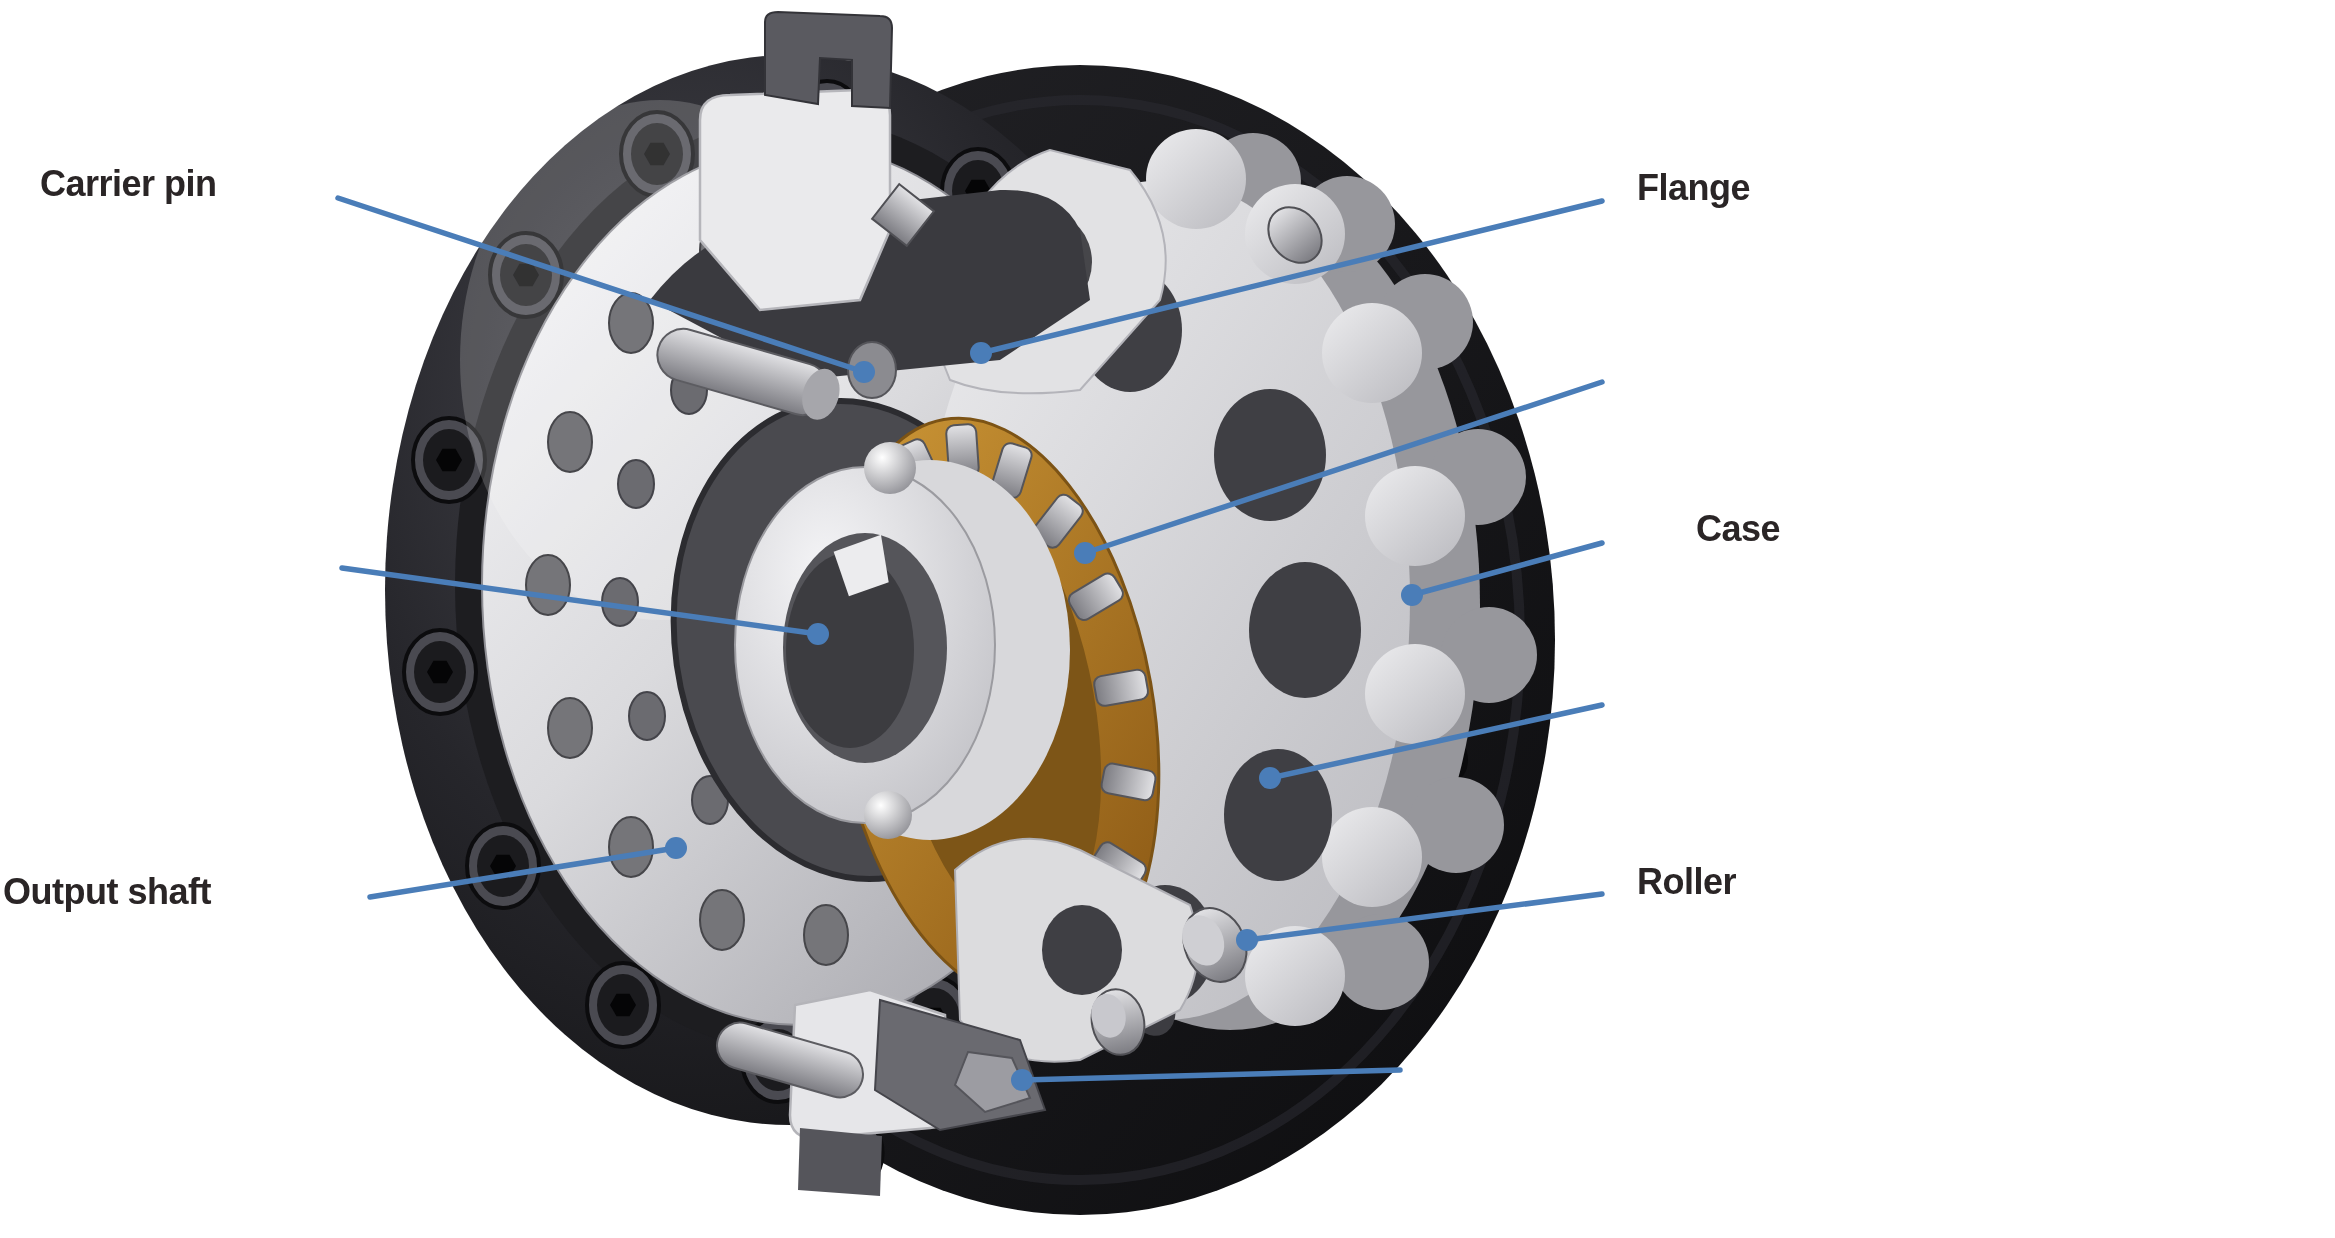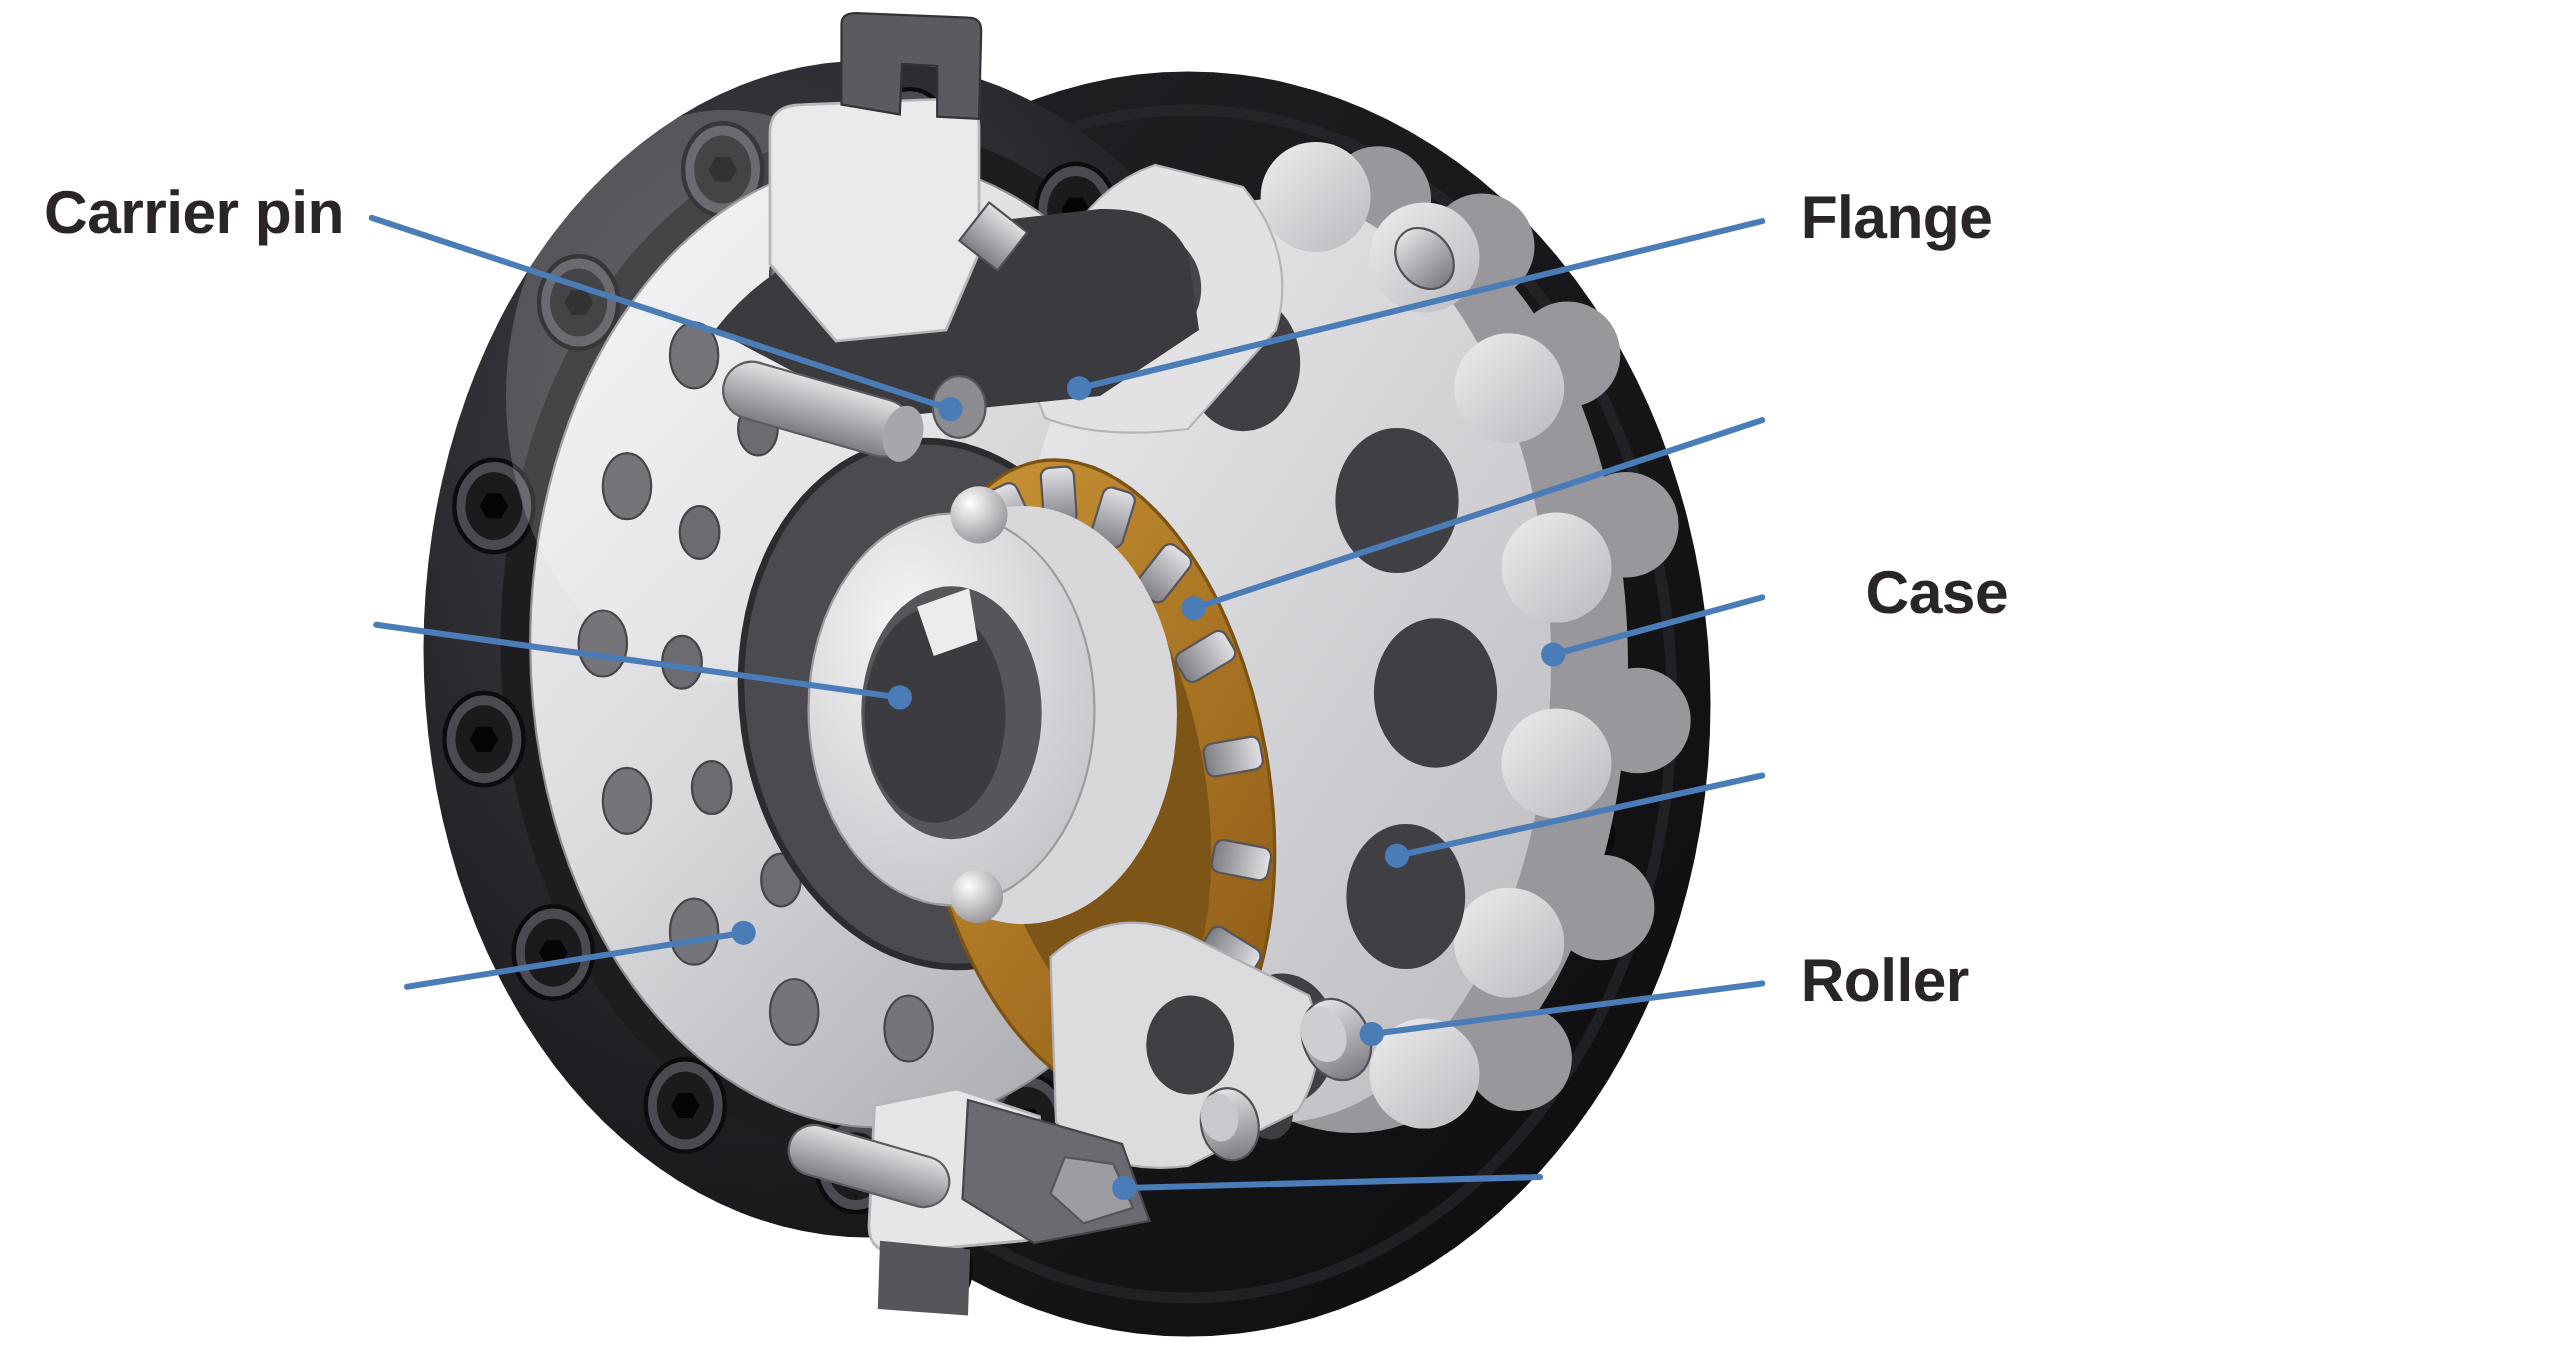--- a/index.html
+++ b/index.html
@@ -7,21 +7,21 @@
     position:relative;
     width:2335px;height:1238px;
     background:#ffffff;
     overflow:hidden;
     font-family:"Liberation Sans","DejaVu Sans",sans-serif;
   }
   .stage svg{position:absolute;left:0;top:0;}
   .part-label{
     position:absolute;
     font-weight:bold;
-    font-size:55px;
+    font-size:36px;
     line-height:1.0;
     color:#2a2526;
     letter-spacing:-0.5px;
     white-space:nowrap;
     user-select:none;
   }
   .leader{stroke:#4a7db8;stroke-width:5.5;stroke-linecap:round;fill:none;}
   .leader-dot{fill:#4a7db8;}
 </style>
 </head>
@@ -258,17 +258,18 @@
 
     <line class="leader" x1="1602" y1="894" x2="1247" y2="940"></line>
     <circle class="leader-dot" cx="1247" cy="940" r="11"></circle>
 
     <line class="leader" x1="1400" y1="1070" x2="1022" y2="1080"></line>
     <circle class="leader-dot" cx="1022" cy="1080" r="11"></circle>
   </g>
 </svg>
 
   <div class="part-label" style="left:40px;top:166px;">Carrier pin</div>
+  <div class="part-label" style="left:3px;top:874px;">Output shaft</div>
   <div class="part-label" style="left:1637px;top:170px;">Flange</div>
   <div class="part-label" style="left:1696px;top:511px;">Case</div>
   <div class="part-label" style="left:1637px;top:864px;">Roller</div>
 
 </div>
 
 </body></html>

